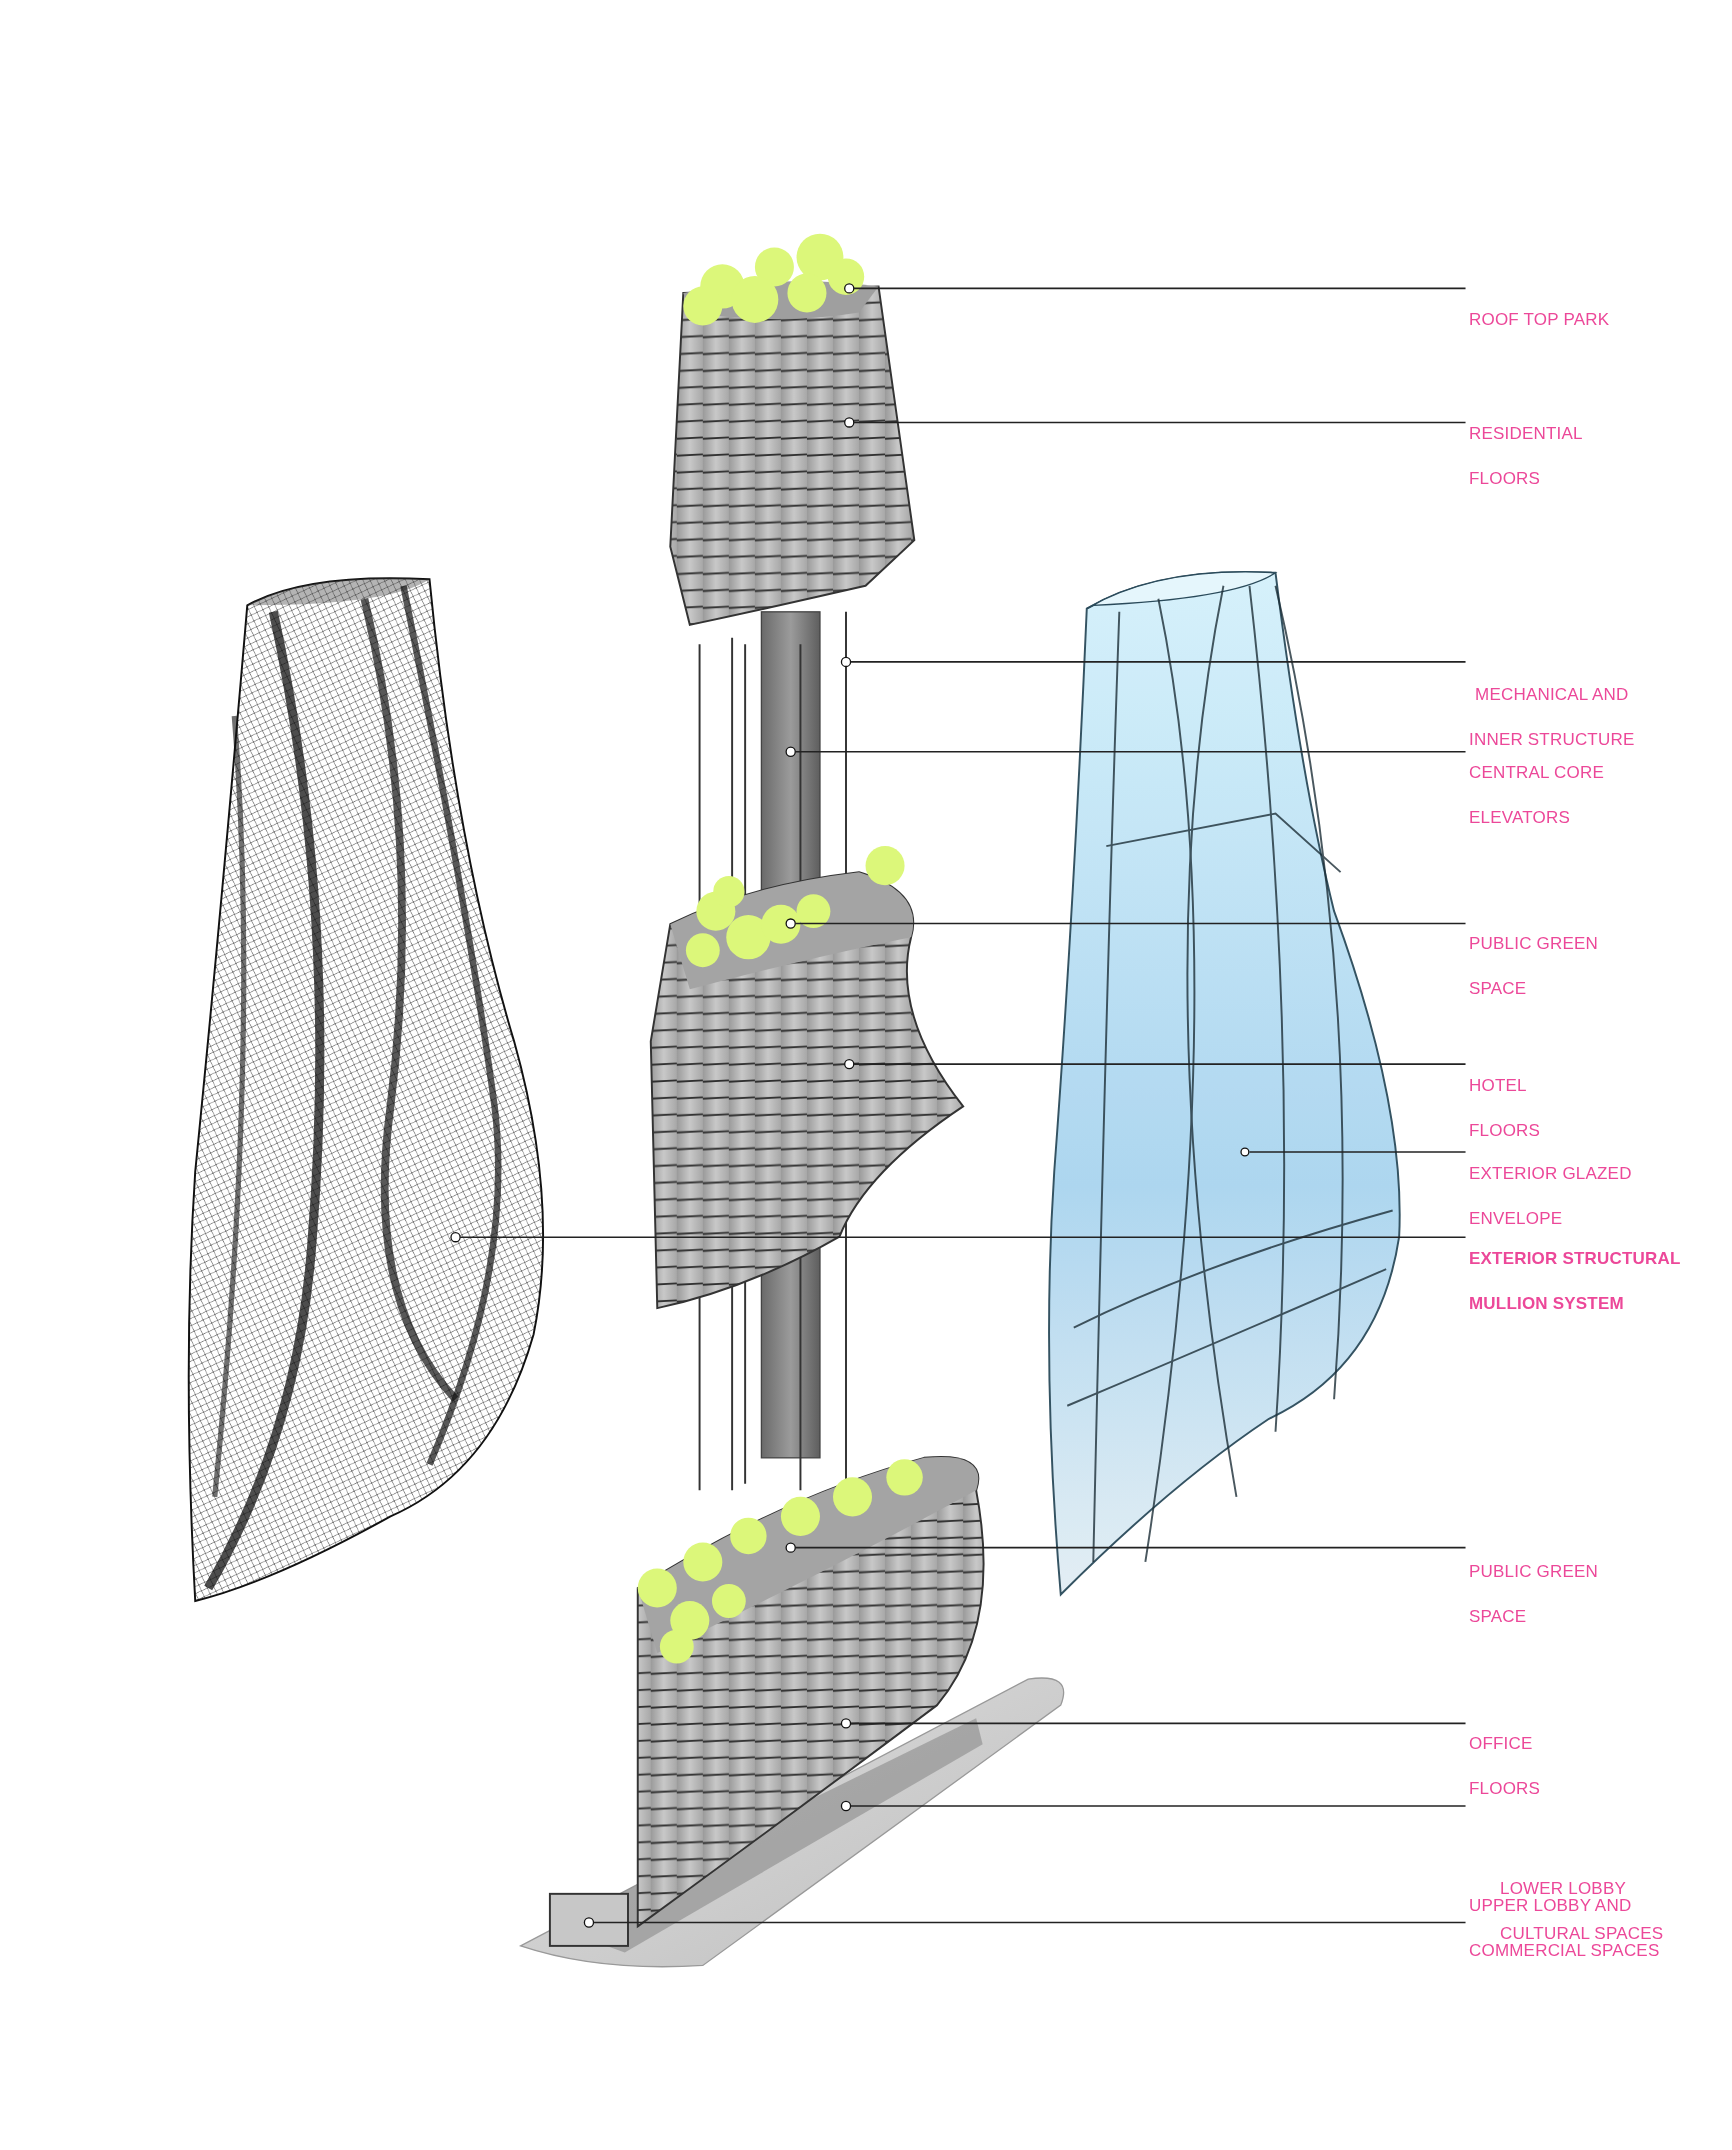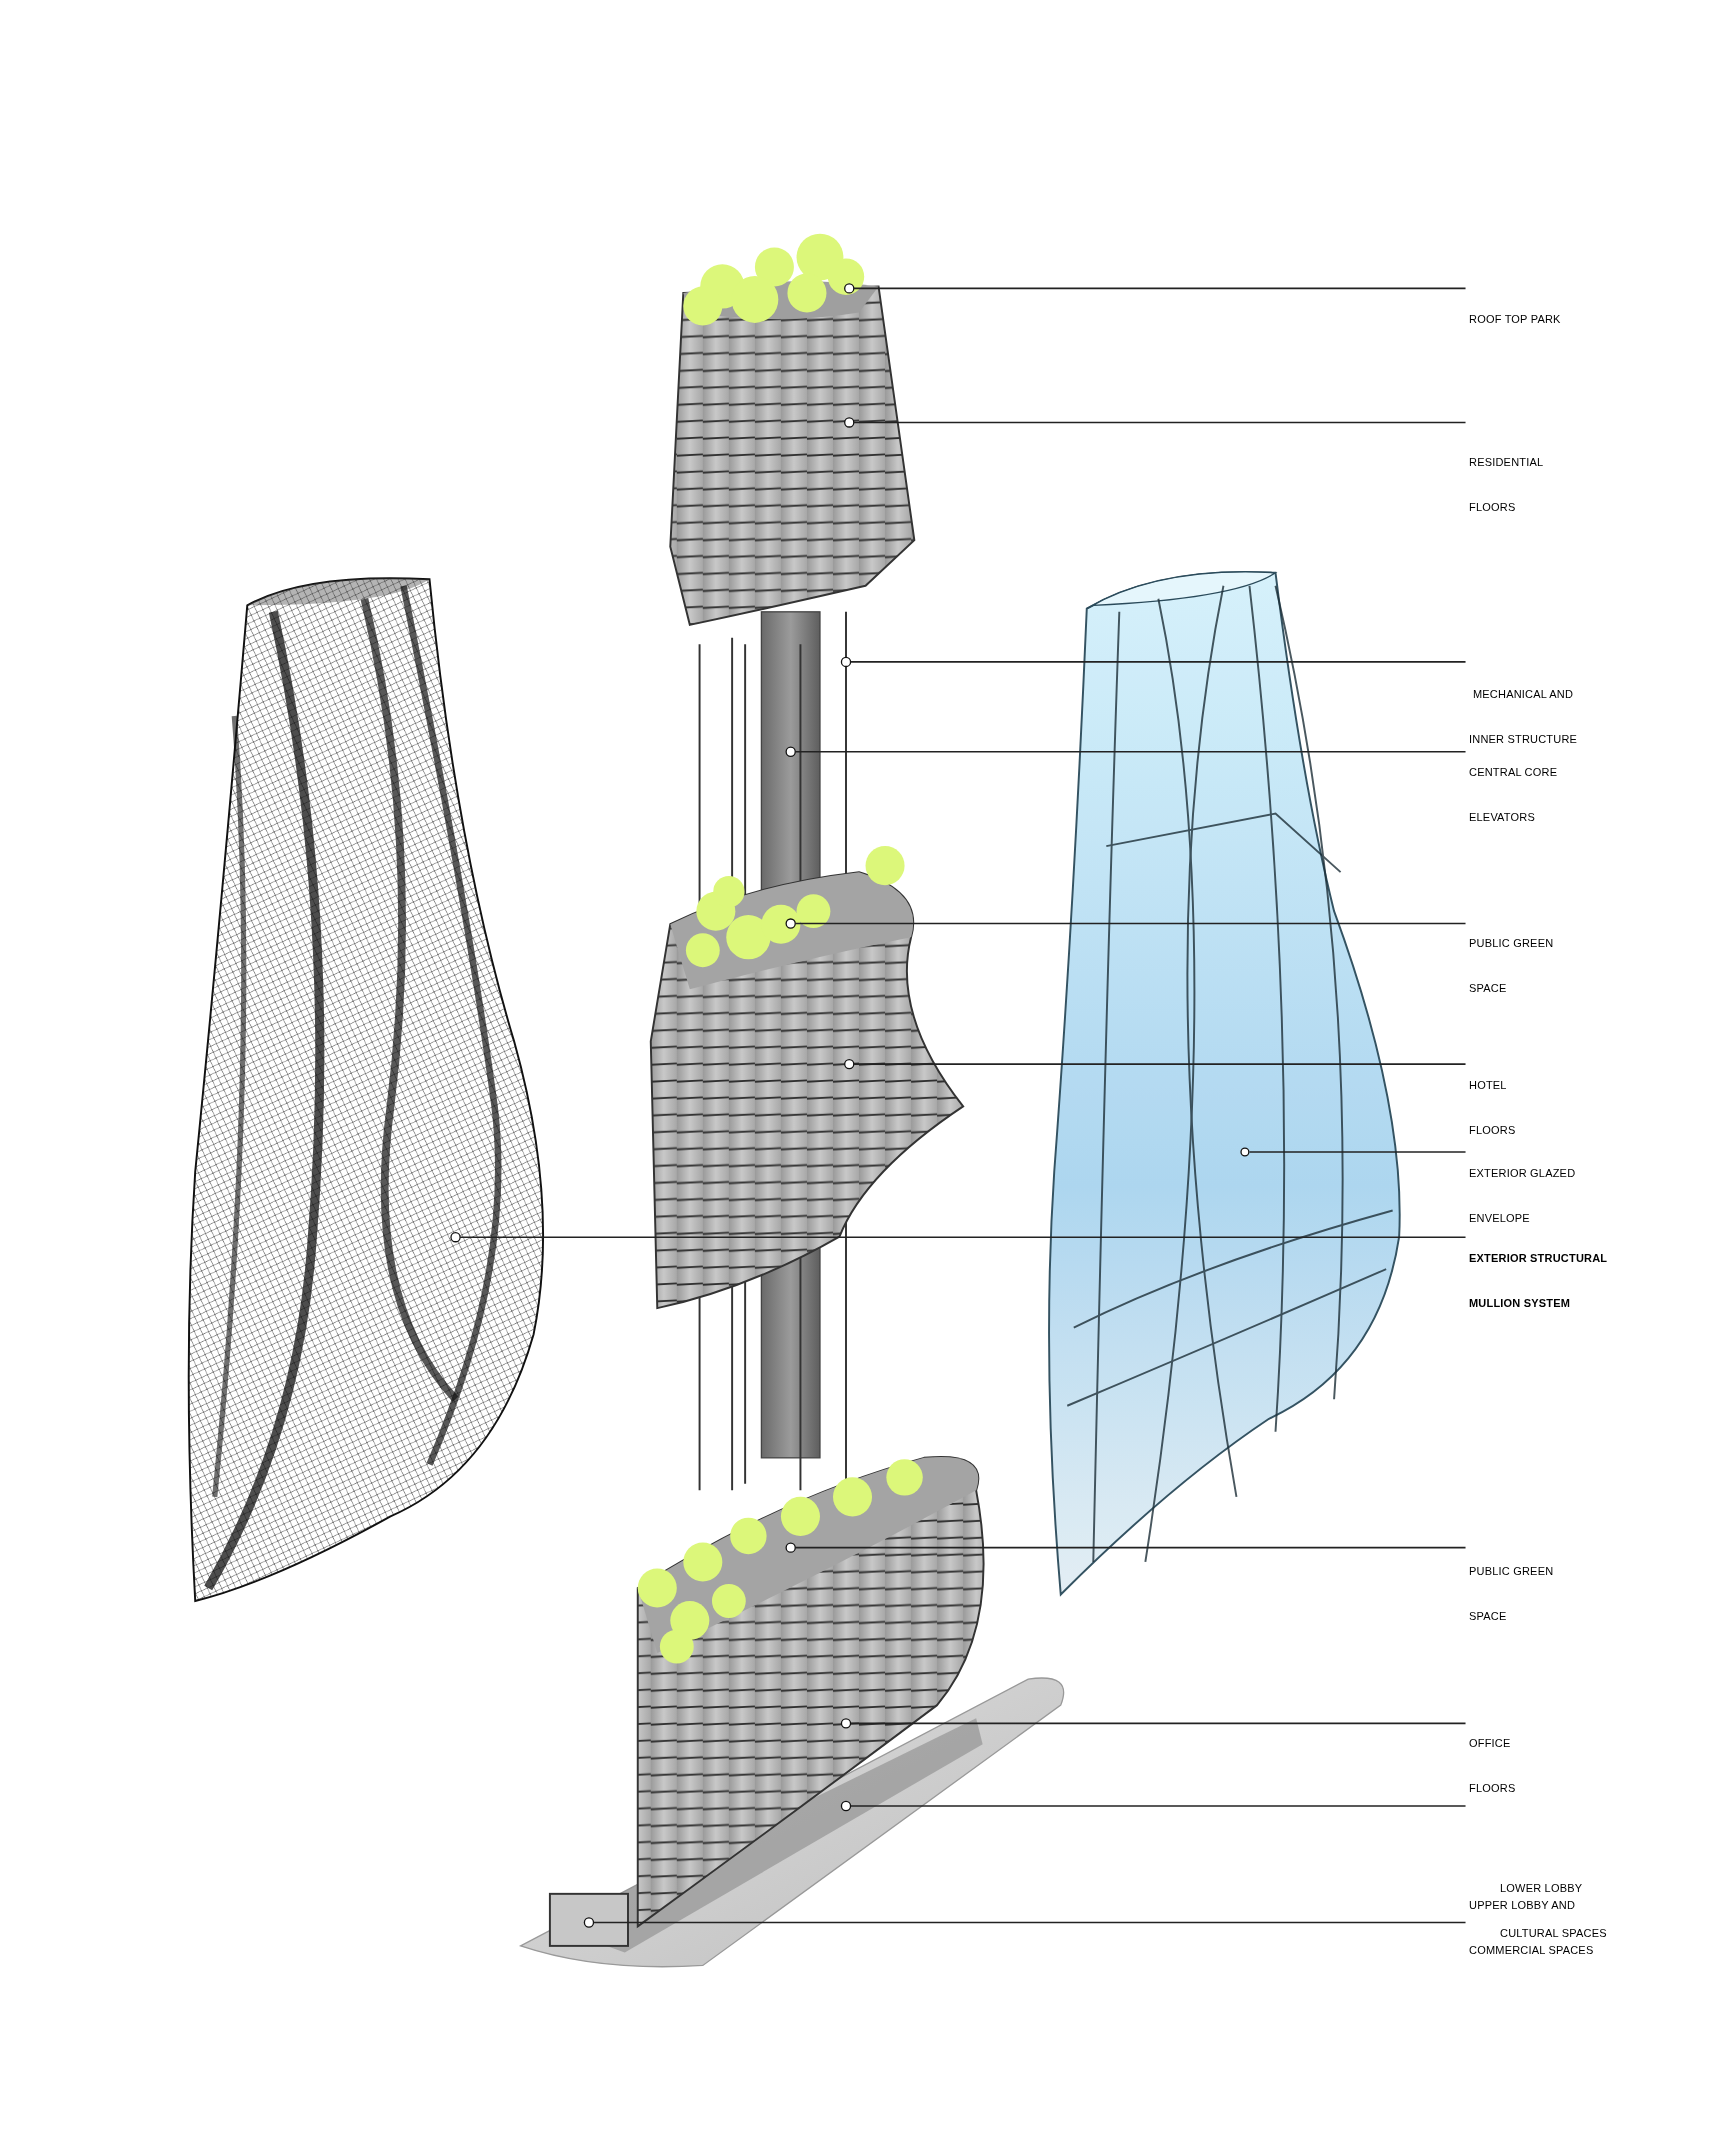--- a/index.html
+++ b/index.html
@@ -1,18 +1,18 @@
 <!DOCTYPE html>
 <html style="font-size:10.4px"><head>
 <meta charset="utf-8">
 <style>
   html,body{margin:0;padding:0;background:#ffffff;}
   body{width:1733px;height:2151px;position:relative;overflow:hidden;font-family:"Liberation Sans",sans-serif;}
   #stage{position:absolute;left:0;top:0;width:1733px;height:2151px;}
-  .label{position:absolute;left:1469px;font-size:11px;line-height:15px;color:#000000;letter-spacing:0.2px;white-space:pre;text-transform:uppercase;}
+  .label{position:absolute;left:1469px;font-size:17px;line-height:15px;color:#ec4899;letter-spacing:0.2px;white-space:pre;text-transform:uppercase;}
   .label span{display:block;}
 </style>
 </head>
 <body>
 
 <svg id="stage" width="1733" height="2151" viewBox="0 0 2663 3305" xmlns="http://www.w3.org/2000/svg">
   <defs>
     <linearGradient id="slabGrad" x1="0" y1="0" x2="1" y2="0">
       <stop offset="0" stop-color="#9a9a9a"></stop>
       <stop offset="0.5" stop-color="#c8c8c8"></stop>
@@ -147,21 +147,21 @@
     <line x1="1222" y1="2378" x2="2252" y2="2378"></line>
     <line x1="1307" y1="2648" x2="2252" y2="2648"></line>
     <line x1="1307" y1="2775" x2="2252" y2="2775"></line>
     <line x1="912" y1="2954" x2="2252" y2="2954"></line>
   </g>
 </svg>
 
 <div class="label" style="top:282px;">
   <span>ROOF TOP PARK</span>
 </div>
-<div class="label" style="top:425px;">
+<div class="label" style="top:396px;">
   <span>RESIDENTIAL</span>
   <span>FLOORS</span>
 </div>
 <div class="label" style="top:657px;text-align:center;">
   <span>MECHANICAL AND</span>
   <span>INNER STRUCTURE</span>
 </div>
 <div class="label" style="top:735px;">
   <span>CENTRAL CORE</span>
   <span>ELEVATORS</span>

